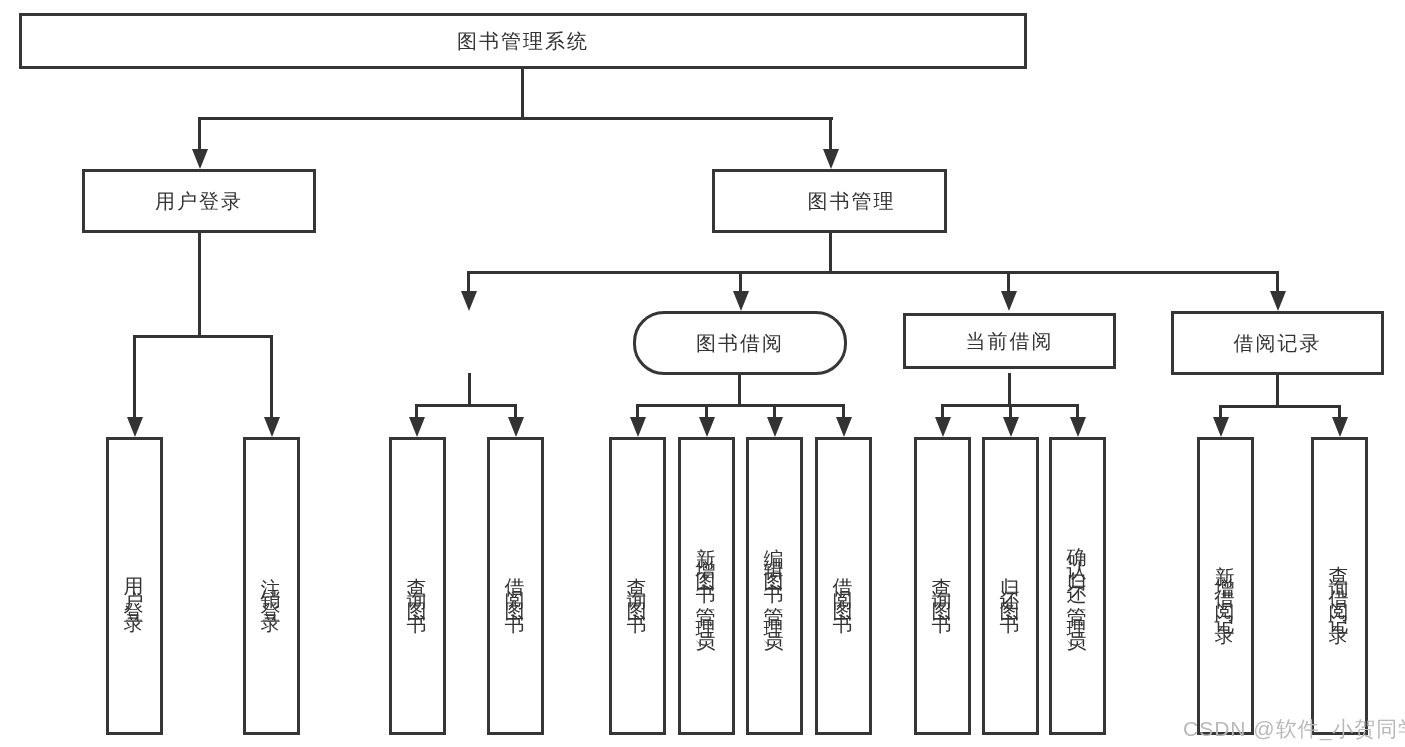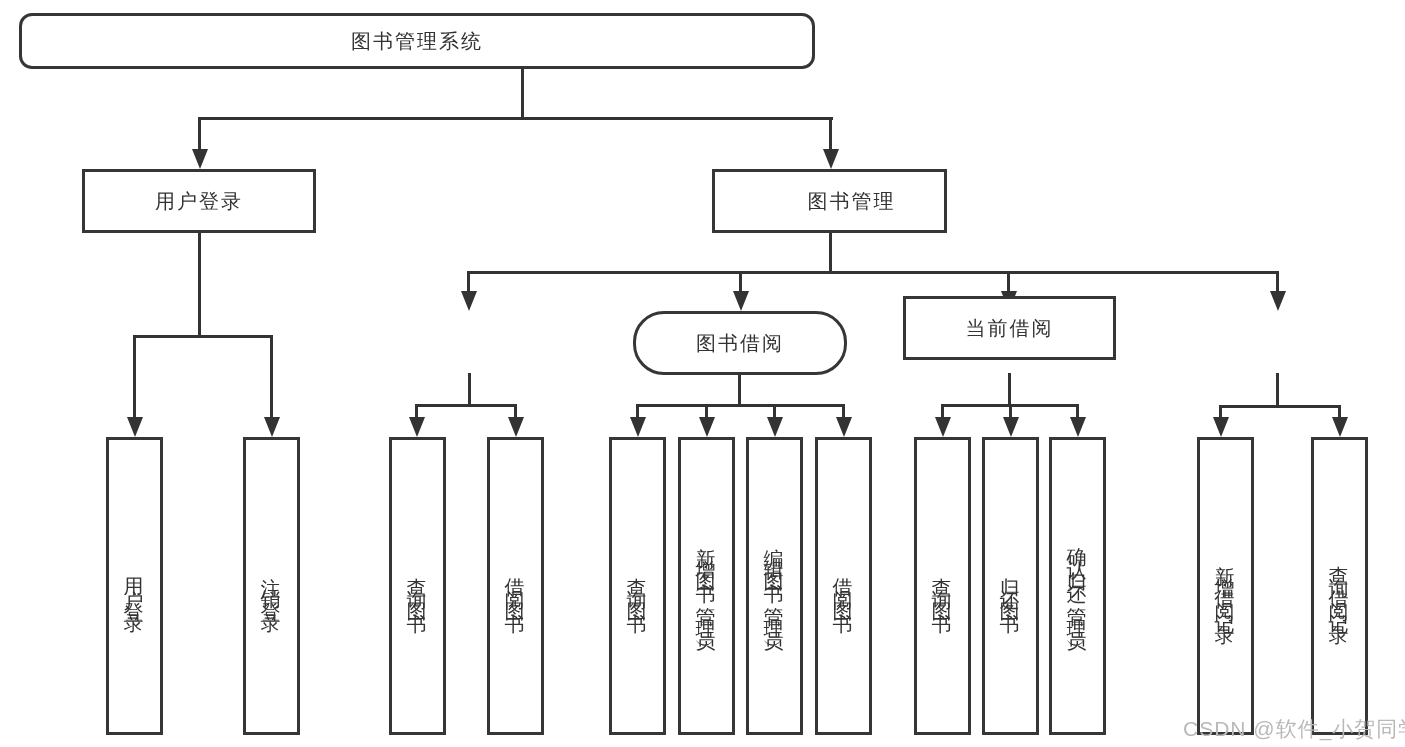--- a/index.html
+++ b/index.html
@@ -114,27 +114,28 @@
   <div class="line" style="left:1076px;top:404px;width:3px;height:16px;"></div>
   <div class="arrow" style="left:1070px;top:417px;"></div>
 
   <div class="line" style="left:1276px;top:373px;width:3px;height:35px;"></div>
   <div class="line" style="left:1219px;top:405px;width:122px;height:3px;"></div>
   <div class="line" style="left:1219px;top:405px;width:3px;height:15px;"></div>
   <div class="arrow" style="left:1213px;top:417px;"></div>
   <div class="line" style="left:1338px;top:405px;width:3px;height:15px;"></div>
   <div class="arrow" style="left:1332px;top:417px;"></div>
 
-  <div class="box" style="left:19px;top:13px;width:796px;height:56px;border-radius:13px;">图书管理系统</div>
+  <div class="box" style="left:19px;top:13px;width:1008px;height:56px;">图书管理系统</div>
 
   <div class="box" style="left:82px;top:169px;width:234px;height:64px;">用户登录</div>
   <div class="box" style="left:712px;top:169px;width:235px;height:64px;padding-left:44px;">图书管理</div>
 
   <div class="box" style="left:633px;top:311px;width:214px;height:64px;border-radius:31px;">图书借阅</div>
-  <div class="box" style="left:903px;top:296px;width:213px;height:64px;">当前借阅</div>
+  <div class="box" style="left:903px;top:313px;width:213px;height:56px;">当前借阅</div>
+  <div class="box" style="left:1171px;top:311px;width:213px;height:64px;">借阅记录</div>
 
   <div class="vbox" style="left:106px;">用户登录</div>
   <div class="vbox" style="left:243px;">注销登录</div>
 
   <div class="vbox" style="left:389px;">查询图书</div>
   <div class="vbox" style="left:487px;">借阅图书</div>
 
   <div class="vbox" style="left:609px;">查询图书</div>
   <div class="vbox" style="left:678px;">新增图书（管理员）</div>
   <div class="vbox" style="left:746px;">编辑图书（管理员）</div>

